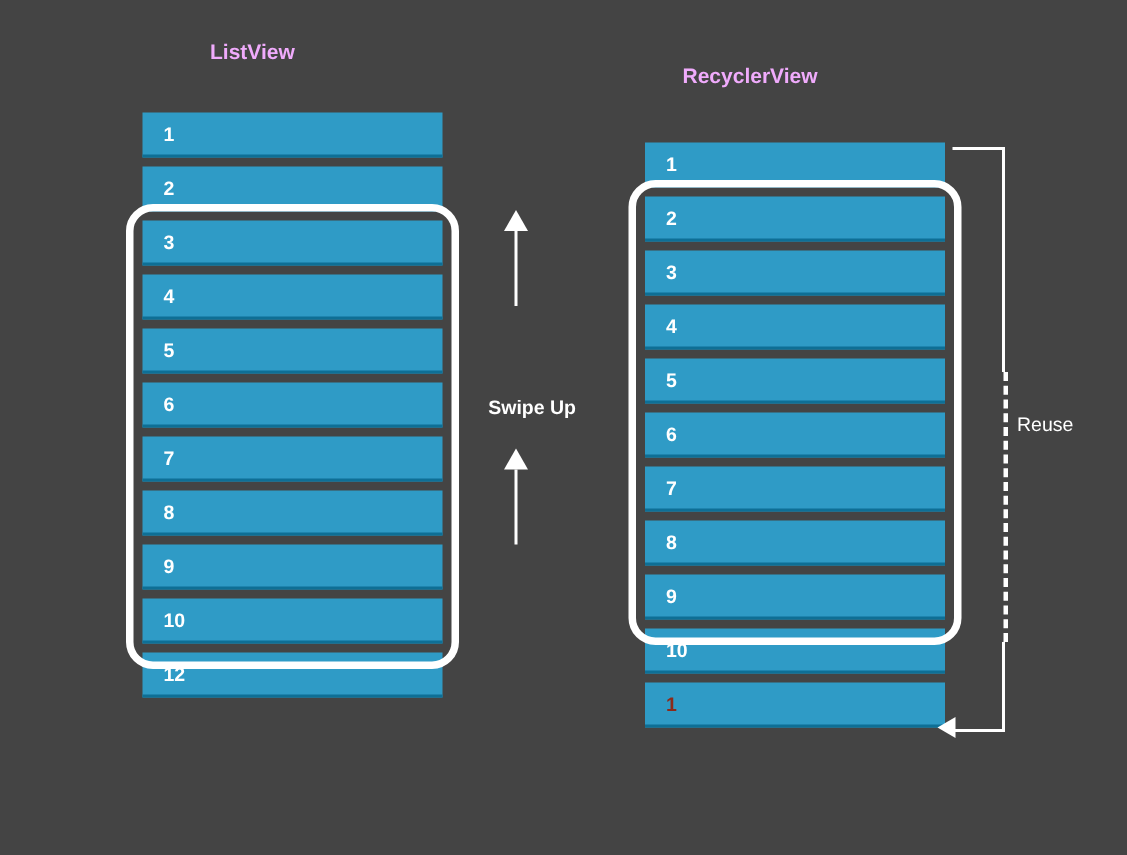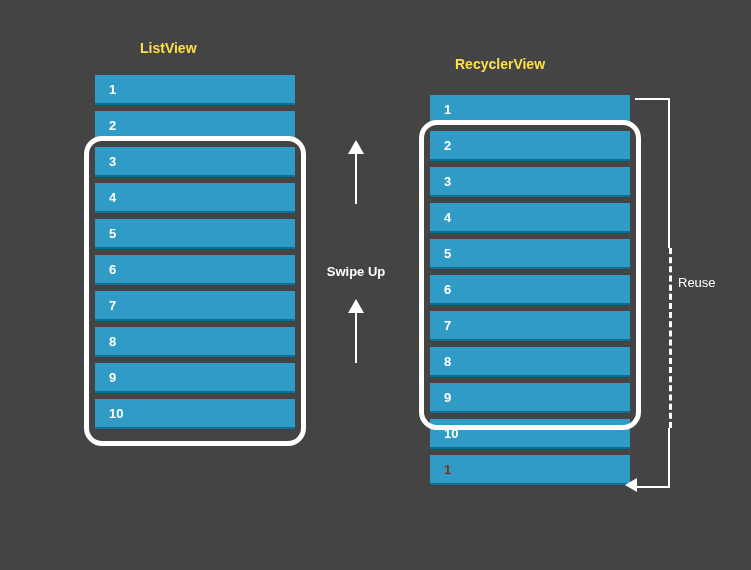--- a/index.html
+++ b/index.html
@@ -6,24 +6,24 @@
   body {
     background: #444444;
     font-family: Arial, Helvetica, sans-serif;
     width: 751px;
     height: 570px;
     position: relative;
     overflow: hidden;
   }
   .title {
     position: absolute;
-    color: #fde047;
+    color: #f0abfc;
     font-weight: bold;
     font-size: 14px;
-    top: 40px;
+    top: 26px;
   }
   .title-left { left: 140px; }
   .title-right { left: 455px; margin-top: 16px; }
 
   .col {
     position: absolute;
     width: 200px;
   }
   .col-left { left: 95px; top: 75px; }
   .col-right { left: 430px; top: 95px; }
@@ -55,26 +55,26 @@
     height: 310px;
   }
   .viewport-right {
     left: 419px;
     top: 120px;
     height: 310px;
   }
 
   .swipe {
     position: absolute;
-    left: 316px;
+    left: 304px;
     top: 140px;
     color: #ffffff;
     font-weight: bold;
     font-size: 13px;
-    text-align: center;
+    text-align: right;
     width: 80px;
   }
   .swipe-label { margin-top: 60px; margin-bottom: 20px; }
 
   .arrow-up {
     width: 0; height: 0;
     border-left: 8px solid transparent;
     border-right: 8px solid transparent;
     border-bottom: 14px solid #ffffff;
     margin: 0 auto;
@@ -148,20 +148,21 @@
   <div class="item">1</div>
   <div class="item">2</div>
   <div class="item">3</div>
   <div class="item">4</div>
   <div class="item">5</div>
   <div class="item">6</div>
   <div class="item">7</div>
   <div class="item">8</div>
   <div class="item">9</div>
   <div class="item">10</div>
+  <div class="item">12</div>
 </div>
 
 <div class="viewport viewport-left"></div>
 
 <div class="swipe">
   <div class="arrow-up"></div>
   <div class="arrow-shaft-up"></div>
   <div class="swipe-label">Swipe Up</div>
   <div class="arrow-up"></div>
   <div class="arrow-shaft-up"></div>

